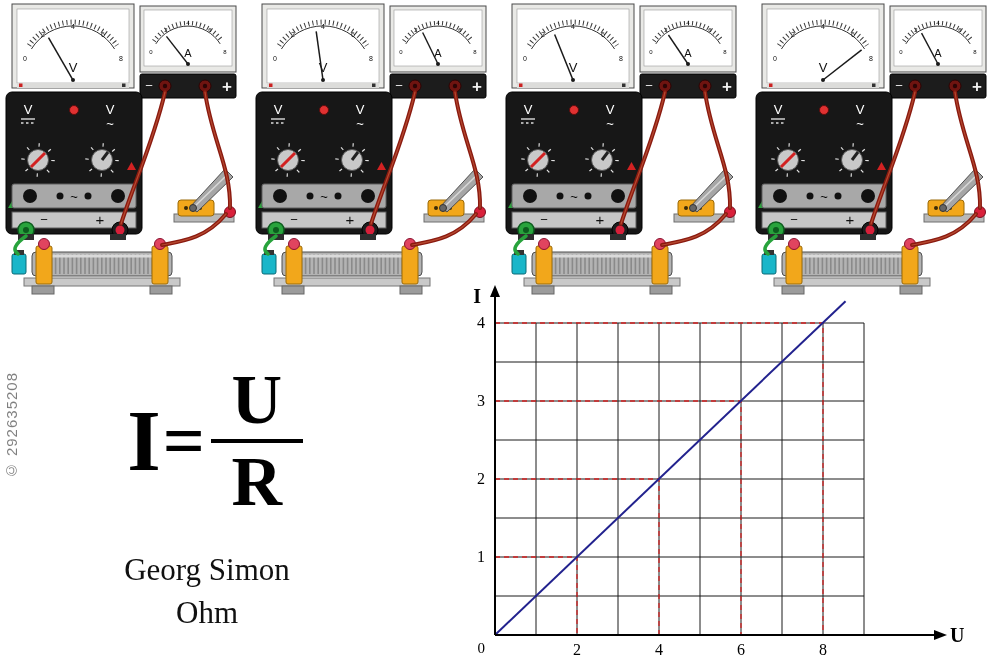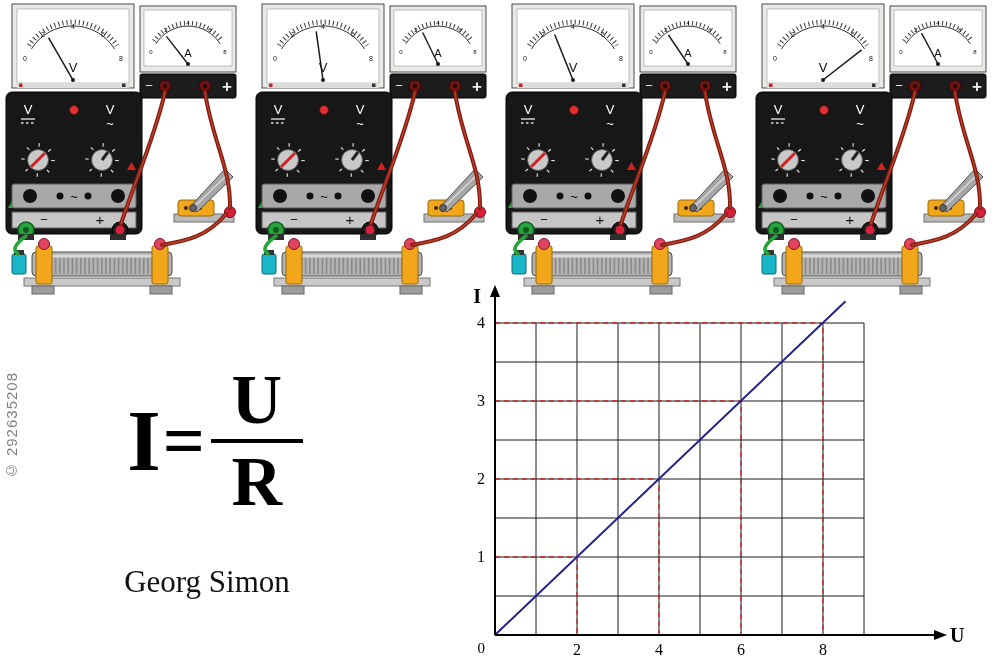--- a/index.html
+++ b/index.html
@@ -8,21 +8,21 @@
   #equipment-row{position:absolute;left:0;top:0;width:1000px;height:300px;display:flex;}
   .equipment-group{flex:0 0 250px;}
   .formula{position:absolute;left:95px;top:348px;width:240px;height:185px;
            display:flex;align-items:center;justify-content:center;
            font-family:"Liberation Serif",serif;font-weight:bold;color:#000;}
   .formula .lhs{font-size:86px;line-height:1;}
   .formula .eq{font-size:74px;line-height:1;margin:0 4px 0 2px;}
   .frac{display:flex;flex-direction:column;align-items:center;margin-left:2px;}
   .frac .num,.frac .den{font-size:70px;line-height:1.02;}
   .frac .bar{width:92px;height:4px;background:#000;margin:3px 0;}
-  .caption{position:absolute;left:75px;top:560px;width:264px;text-align:center;
+  .caption{position:absolute;left:75px;top:548px;width:264px;text-align:center;
            font-family:"Liberation Serif",serif;font-size:31px;line-height:43px;color:#111;}
   .watermark{position:absolute;left:3px;top:372px;writing-mode:vertical-rl;
              transform:rotate(180deg);font-size:15px;color:rgba(0,0,0,0.5);
              letter-spacing:1px;}
   #ohm-chart{position:absolute;left:467px;top:283px;}
 </style>
 </head>
 <body>
 
 <div id="equipment-row">
@@ -481,20 +481,21 @@
   <span class="eq">=</span>
   <span class="frac">
     <span class="num">U</span>
     <span class="bar"></span>
     <span class="den">R</span>
   </span>
 </div>
 
 <div class="caption">
   <div>Georg Simon</div>
+  <div>Ohm</div>
 </div>
 
 <div class="watermark">© 292635208</div>
 
 <svg id="ohm-chart" width="520" height="392">
     <line x1="69" y1="40" x2="69" y2="352" stroke="#1a1a1a" stroke-width="1"></line>
     <line x1="110" y1="40" x2="110" y2="352" stroke="#1a1a1a" stroke-width="1"></line>
     <line x1="151" y1="40" x2="151" y2="352" stroke="#1a1a1a" stroke-width="1"></line>
     <line x1="192" y1="40" x2="192" y2="352" stroke="#1a1a1a" stroke-width="1"></line>
     <line x1="233" y1="40" x2="233" y2="352" stroke="#1a1a1a" stroke-width="1"></line>

